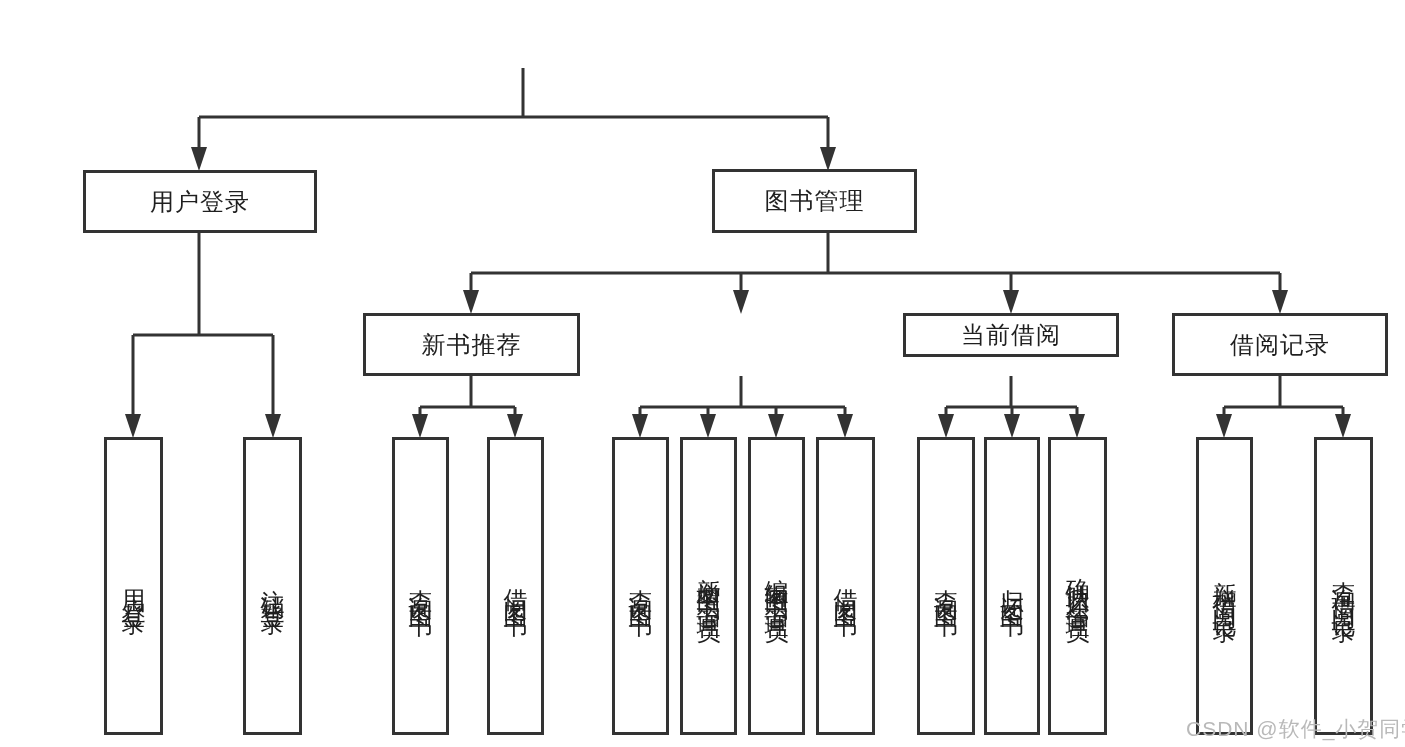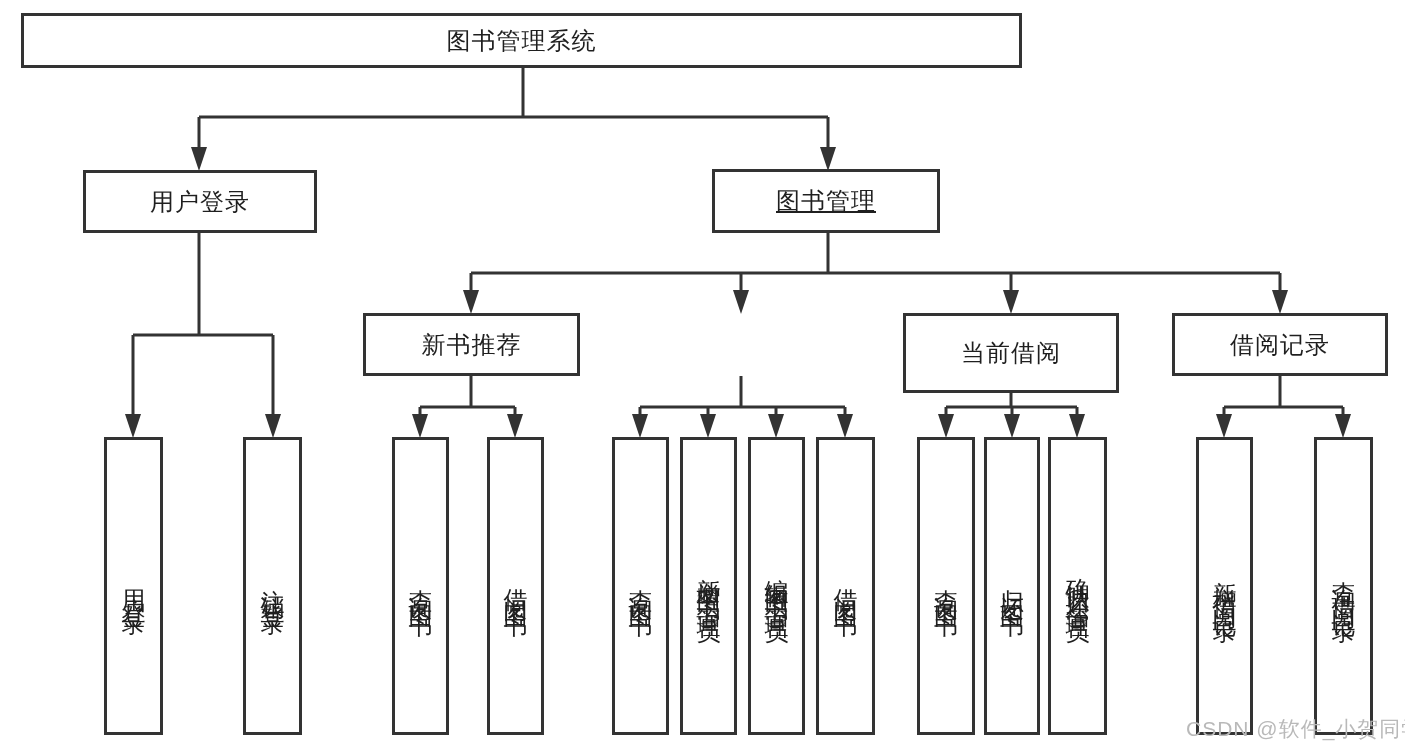--- a/index.html
+++ b/index.html
@@ -45,24 +45,24 @@
     letter-spacing: 8px;
     line-height: 1;
     white-space: nowrap;
   }
   .vbox.tight span {
     letter-spacing: 6px;
   }
   
   #box-root        { left: 21px;   top: 13px;  width: 1001px; height: 55px; }
   #box-user-login  { left: 83px;   top: 170px; width: 234px;  height: 63px; }
-  #box-book-mgmt   { left: 712px;  top: 169px; width: 228px;  height: 64px; text-decoration: underline; }
+  #box-book-mgmt   { left: 712px;  top: 169px; width: 205px;  height: 64px; }
   #box-new-rec     { left: 363px;  top: 313px; width: 217px;  height: 63px; }
   #box-borrow      { left: 633px;  top: 313px; width: 216px;  height: 63px; }
-  #box-current     { left: 903px;  top: 313px; width: 216px;  height: 80px; }
+  #box-current     { left: 903px;  top: 313px; width: 216px;  height: 44px; }
   #box-record      { left: 1172px; top: 313px; width: 216px;  height: 63px; }
   .leaf            { top: 437px; height: 298px; }
   #leaf-user-login { left: 104px;  width: 59px; }
   #leaf-logout     { left: 243px;  width: 59px; }
   #leaf-query-1    { left: 392px;  width: 57px; }
   #leaf-borrow-1   { left: 487px;  width: 57px; }
   #leaf-query-2    { left: 612px;  width: 57px; }
   #leaf-add-book   { left: 680px;  width: 57px; }
   #leaf-edit-book  { left: 748px;  width: 57px; }
   #leaf-borrow-2   { left: 816px;  width: 59px; }
@@ -119,23 +119,20 @@
       <polygon points="768,414 784,414 776,438"></polygon>
       <polygon points="837,414 853,414 845,438"></polygon>
       <polygon points="938,414 954,414 946,438"></polygon>
       <polygon points="1004,414 1020,414 1012,438"></polygon>
       <polygon points="1069,414 1085,414 1077,438"></polygon>
       <polygon points="1216,414 1232,414 1224,438"></polygon>
       <polygon points="1335,414 1351,414 1343,438"></polygon>
     </g>
   </svg>
 
-  <div class="node hbox" id="box-root">
-    <span>图书管理系统</span>
-  </div>
 
   <div class="node hbox" id="box-user-login">
     <span>用户登录</span>
   </div>
   <div class="node hbox" id="box-book-mgmt">
     <span>图书管理</span>
   </div>
 
   <div class="node hbox" id="box-new-rec">
     <span>新书推荐</span>

